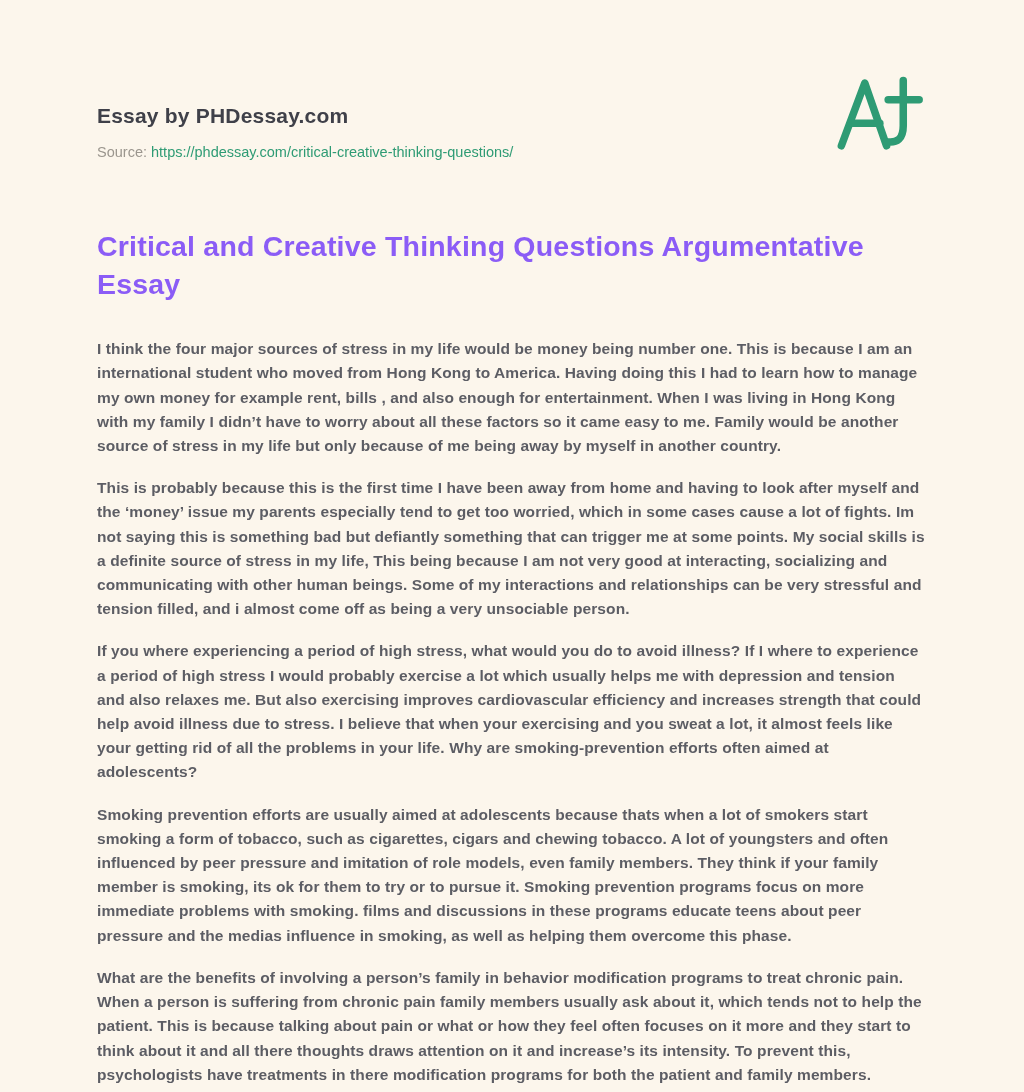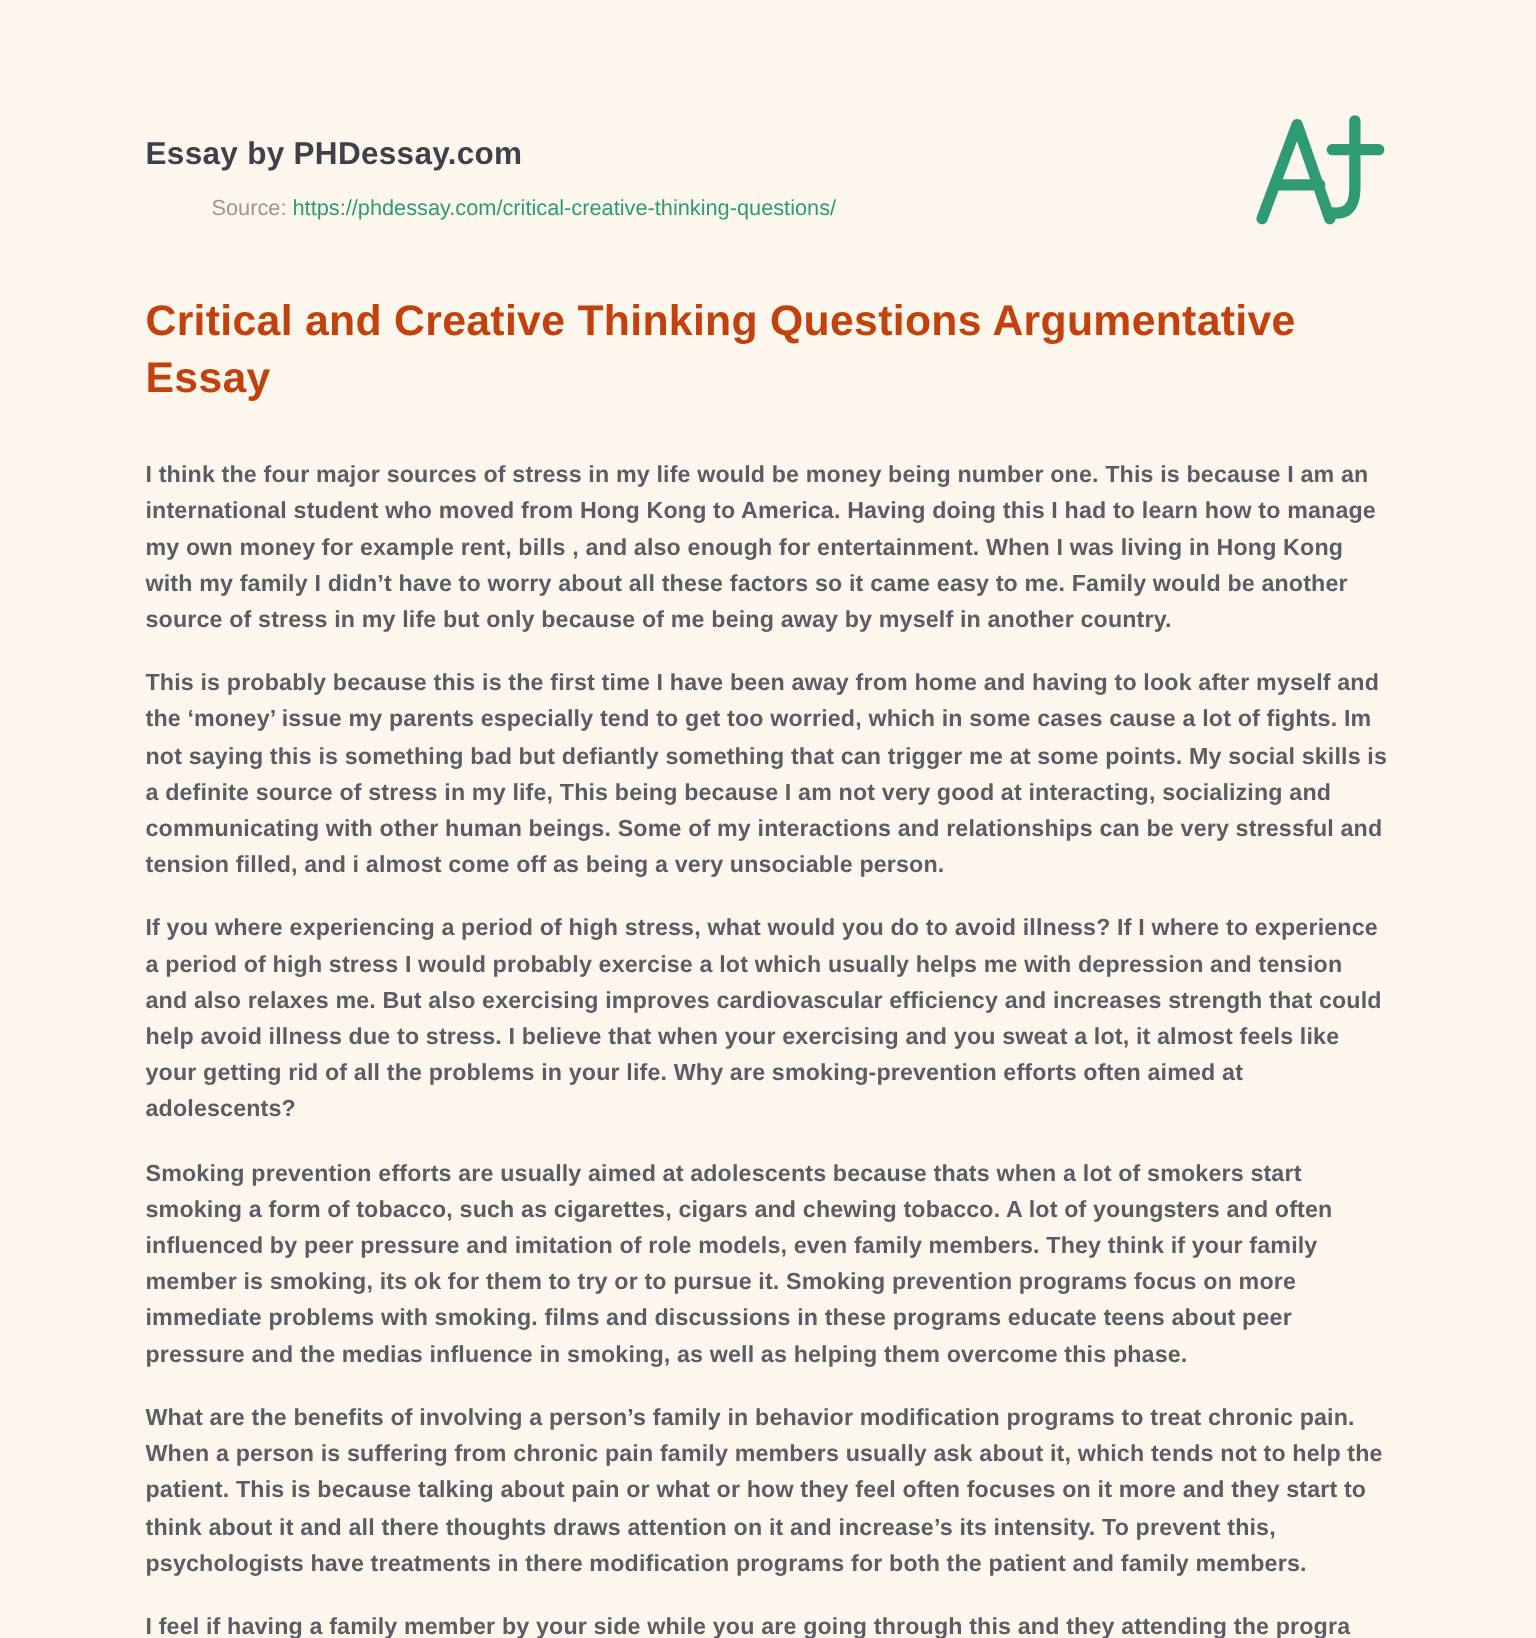--- a/index.html
+++ b/index.html
@@ -16,57 +16,56 @@
   .page {
     box-sizing: border-box;
     width: 1024px;
     height: 1092px;
     padding: 70px 97px 0 97px;
     position: relative;
   }
   .header {
     display: flex;
     justify-content: space-between;
-    align-items: center;
+    align-items: flex-end;
   }
   .byline {
     font-size: 21px;
     font-weight: 600;
     color: #3f4049;
     letter-spacing: 0.2px;
     margin-top: 8px;
   }
   .source-line {
     margin-top: 16px;
     font-size: 14.5px;
     color: #9b968e;
-    margin-left: 44px;
   }
   .source-url {
     color: #2e9b74;
     text-decoration: none;
     cursor: pointer;
   }
   .logo {
     width: 92px;
     height: 92px;
     margin-top: -2px;
     margin-right: 2px;
     cursor: pointer;
   }
   .logo svg {
     width: 100%;
     height: 100%;
   }
   h1.title {
-    margin: 36px 0 0 0;
+    margin: 68px 0 0 0;
     font-size: 28.5px;
     line-height: 1.32;
     font-weight: 600;
-    color: #c2410c;
+    color: #8b5cf6;
     letter-spacing: 0.2px;
     max-width: 840px;
   }
   .essay-body {
     margin-top: 34px;
   }
   .essay-body p {
     margin: 0 0 18px 0;
     font-size: 15.5px;
     line-height: 24.2px;

